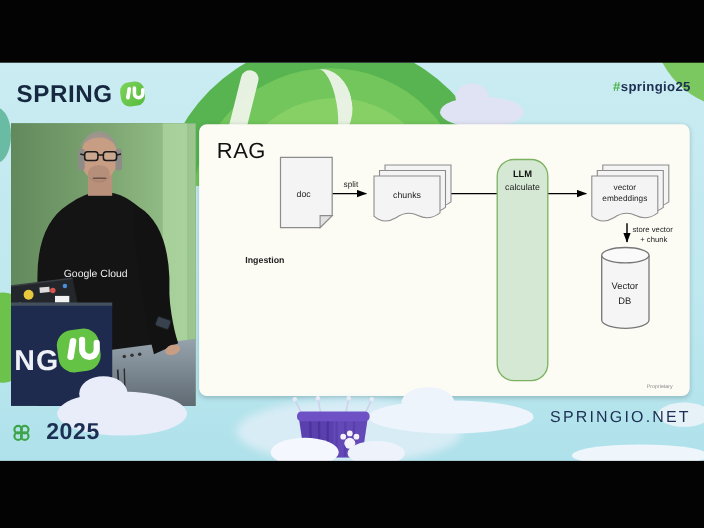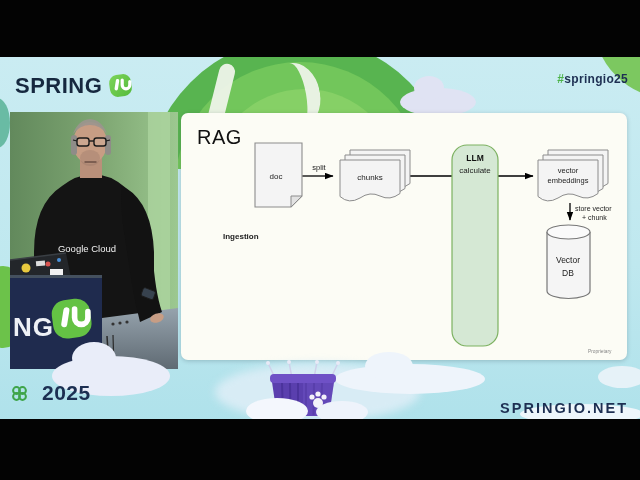--- a/index.html
+++ b/index.html
@@ -12,21 +12,21 @@
   #botbar{left:0;top:419px;width:640px;height:61px;background:#030303;z-index:10;}
   
   #brand{left:15px;top:71px;height:29px;display:flex;align-items:center;gap:5px;z-index:11;}
   #brand-text{font-size:22px;font-weight:800;color:#16283f;letter-spacing:.5px;text-align:right;}
   #hashtag{right:12px;top:72px;font-size:12px;font-weight:800;letter-spacing:.3px;z-index:11;}
   #hashtag .sym{color:#4db349;}
   #hashtag .txt{color:#1d2f52;}
   
   #year{left:11px;top:381px;display:flex;align-items:center;gap:14px;z-index:11;}
   #year-text{font-size:21px;font-weight:800;color:#1c2f52;letter-spacing:.5px;}
-  #site{right:12px;top:400px;font-size:14.5px;font-weight:700;color:#1d2f52;letter-spacing:2px;z-index:11;}
+  #site{right:12px;top:372px;font-size:14.5px;font-weight:400;color:#1d2f52;letter-spacing:2px;z-index:11;}
   
   #deco-wrap{left:140px;top:57px;width:500px;height:112px;overflow:hidden;z-index:1;}
   .circ{position:absolute;border-radius:50%;}
   #stripe1{position:absolute;left:72px;top:6px;width:16px;height:74px;border-radius:9px;
            background:#eef4e9;transform:rotate(14deg);opacity:.95;}
   #stripe2{position:absolute;left:150px;top:4px;width:30px;height:66px;border-radius:0 30px 30px 0/0 40px 40px 0;
            border-right:14px solid #eef4e9;transform:rotate(-10deg);opacity:.95;box-sizing:border-box;}
   #corner-arc{left:593px;top:-59px;width:158px;height:158px;background:#7cc860;z-index:1;}
   #corner-arc2{left:622px;top:-72px;width:130px;height:130px;background:#93d573;z-index:1;}
   #left-blob{left:-24px;top:266px;width:54px;height:82px;background:#6cc24a;z-index:2;}

